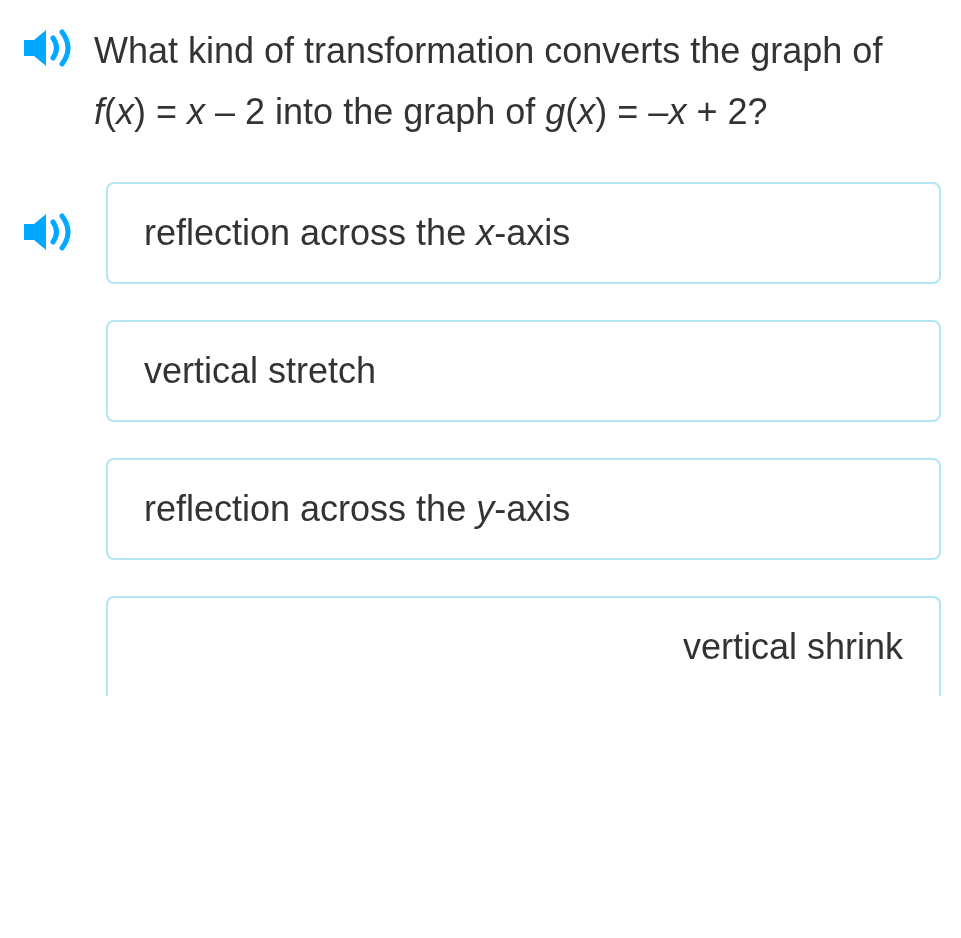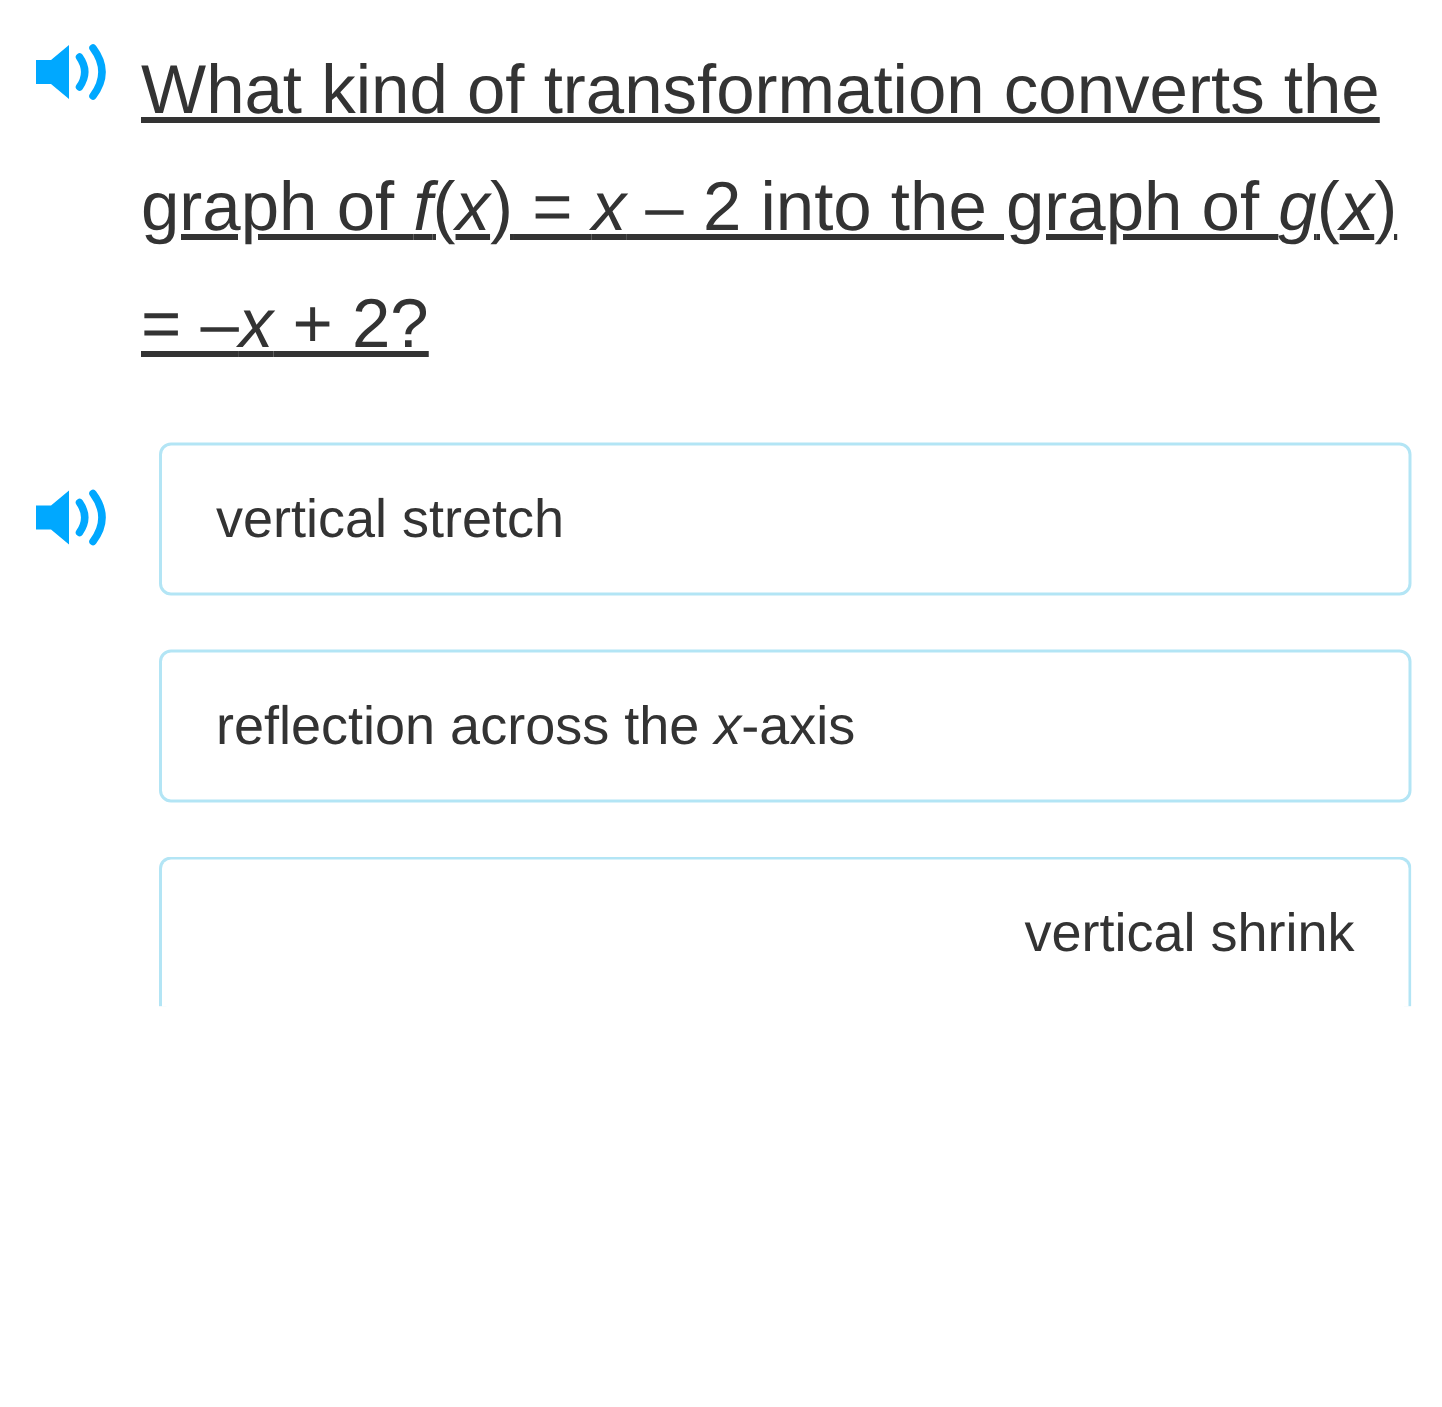--- a/index.html
+++ b/index.html
@@ -26,24 +26,23 @@
       gap: 18px;
     }
     
     .speaker-icon {
       flex-shrink: 0;
       color: #00a8ff;
       margin-top: 6px;
     }
     
     .question-text {
-      font-size: 46px;
+      font-size: 36px;
       line-height: 1.7;
       color: #333333;
-      text-decoration: underline;
     }
     
     .question-text .italic {
       font-style: italic;
     }
     
     .answers-section {
       display: flex;
       gap: 30px;
       align-items: flex-start;
@@ -108,22 +107,25 @@
     <span class="speaker-icon">
       <svg width="56" height="44" viewBox="0 0 56 44" fill="none">
         <path d="M 4 14 L 4 30 L 14 30 L 26 40 L 26 4 L 14 14 Z" fill="#00a8ff"></path>
         <path d="M 33 12 Q 40 22 33 32" stroke="#00a8ff" stroke-width="5" fill="none" stroke-linecap="round"></path>
         <path d="M 42 6 Q 54 22 42 38" stroke="#00a8ff" stroke-width="5" fill="none" stroke-linecap="round"></path>
       </svg>
     </span>
   </div>
   <div class="answers-list">
     <button class="answer-option">
+      <span>reflection across the </span><span class="italic">x</span><span>-axis</span>
+    </button>
+    <button class="answer-option">
       <span>vertical stretch</span>
     </button>
     <button class="answer-option">
-      <span>reflection across the </span><span class="italic">x</span><span>-axis</span>
+      <span>reflection across the </span><span class="italic">y</span><span>-axis</span>
     </button>
     <button class="answer-option last">
       <span>vertical shrink</span>
     </button>
   </div>
 </div>
 
 </body></html>

